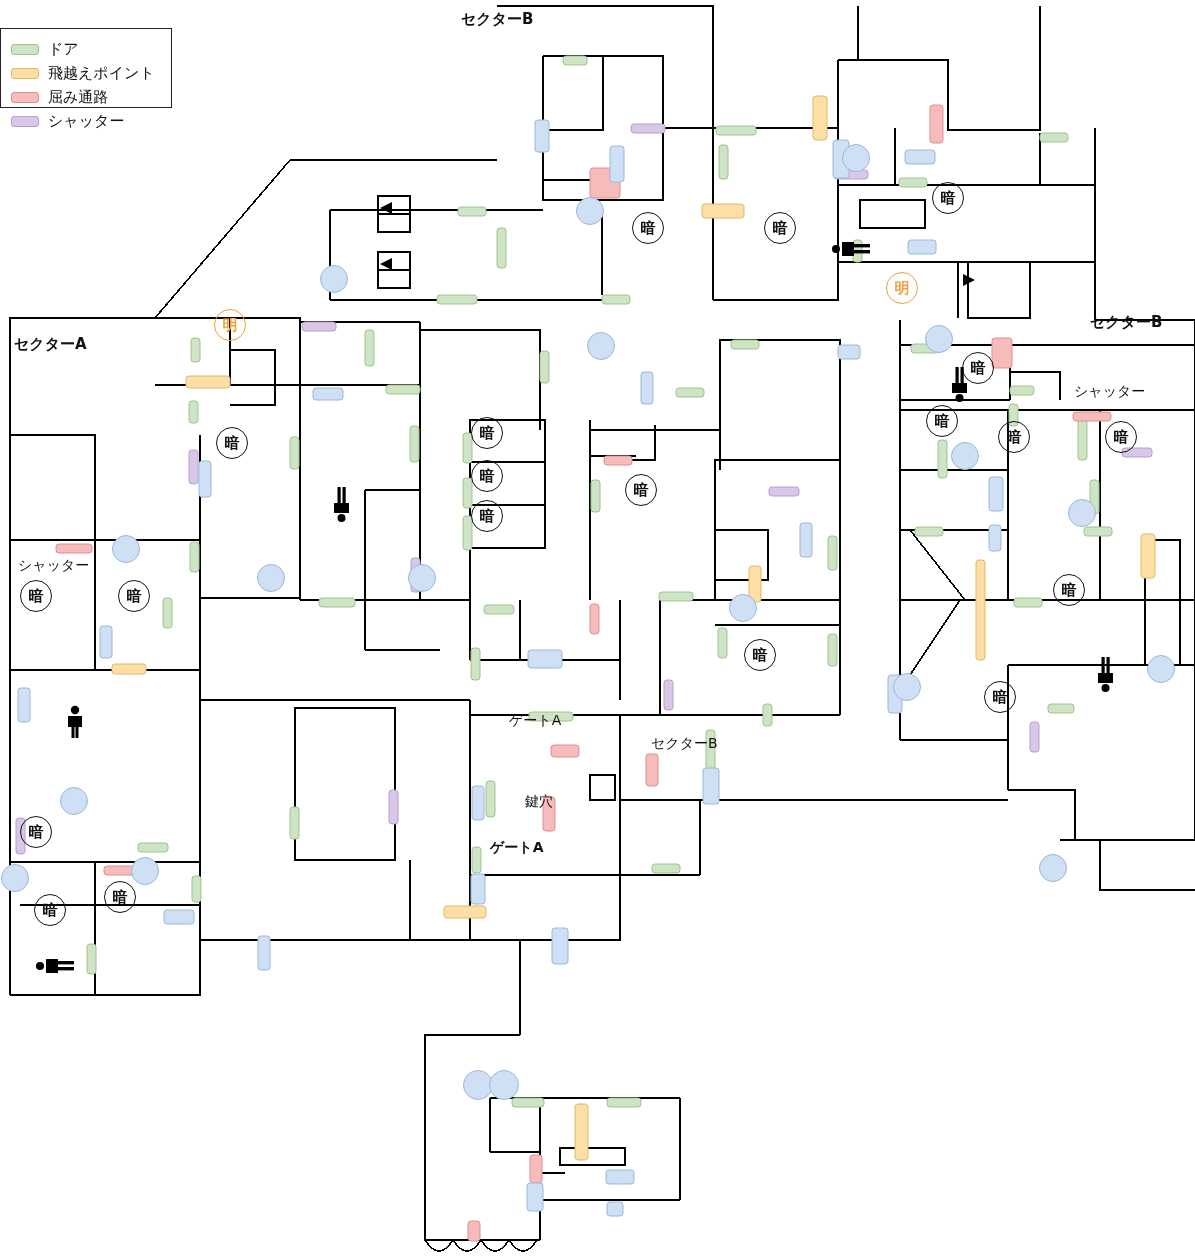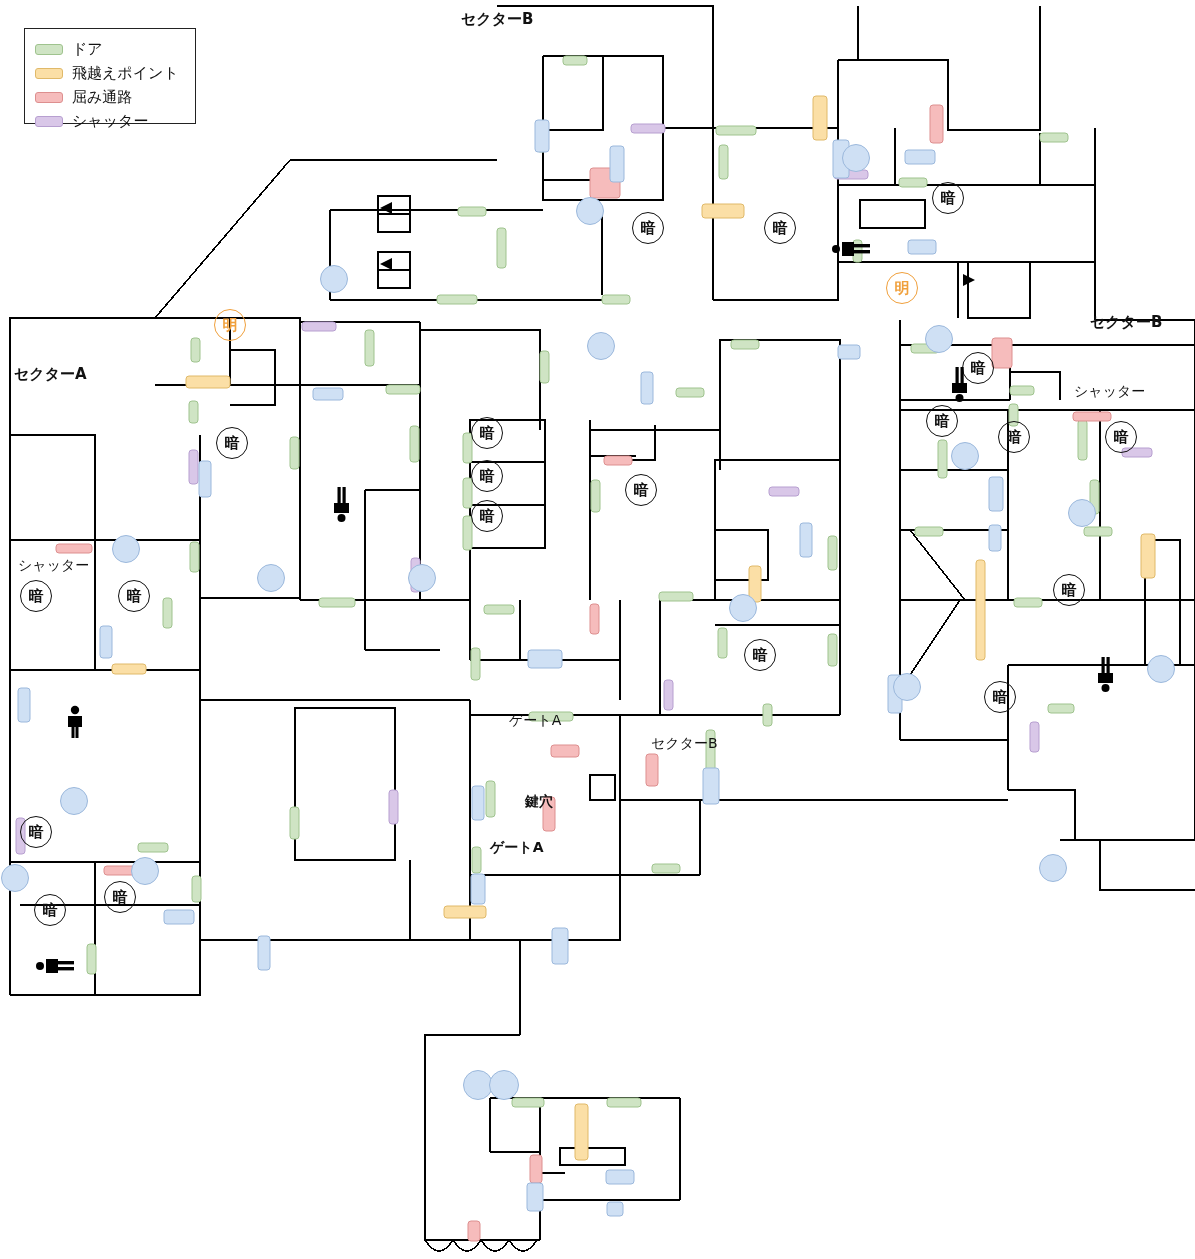--- a/index.html
+++ b/index.html
@@ -1,20 +1,20 @@
 <!DOCTYPE html>
 <html><head>
 <meta charset="utf-8">
 <style>
   html,body{margin:0;padding:0;background:#ffffff;}
   body{font-family:"Liberation Sans","DejaVu Sans",sans-serif;}
   #map-root{position:relative;width:1195px;height:1259px;background:#fff;overflow:hidden;}
   svg#floorplan{position:absolute;left:0;top:0;width:1195px;height:1259px;}
 
-  .legend-box{position:absolute;left:24px;top:28px;width:172px;height:96px;border:1px solid #222;background:#fff;box-sizing:border-box;padding:8px 10px;}
+  .legend-box{position:absolute;left:0;top:28px;width:172px;height:80px;border:1px solid #222;background:#fff;box-sizing:border-box;padding:8px 10px;}
   .legend-row{display:flex;align-items:center;height:24px;}
   .legend-swatch{width:26px;height:9px;border-radius:3px;border:1px solid #999;margin-right:9px;flex:none;}
   .legend-label{font-size:15px;color:#111;font-family:"DejaVu Sans",sans-serif;white-space:nowrap;}
 
   .txt{position:absolute;font-family:"DejaVu Sans",sans-serif;color:#111;white-space:nowrap;}
   .sector-label{font-size:15px;font-weight:bold;}
   .plain-label{font-size:14px;}
 
   .marker{position:absolute;display:flex;align-items:center;justify-content:center;border-radius:50%;box-sizing:border-box;font-family:"DejaVu Sans",sans-serif;}
   .m-dark{width:32px;height:32px;border:1.6px solid #111;color:#111;font-size:15px;font-weight:bold;background:transparent;}
@@ -273,27 +273,27 @@
       <span class="legend-label">屈み通路</span>
     </div>
     <div class="legend-row">
       <span class="legend-swatch" style="background: rgb(217, 199, 232); border-color: rgb(183, 159, 208);"></span>
       <span class="legend-label">シャッター</span>
     </div>
   </div>
 
   <div id="layer-labels">
       <div class="txt sector-label" style="left: 418px; top: 10px; margin-left: 43px;">セクターB</div>
-      <div class="txt sector-label" style="left: 14px; top: 365px;">セクターA</div>
+      <div class="txt sector-label" style="left: 14px; top: 335px;">セクターA</div>
       <div class="txt sector-label" style="left: 1090px; top: 313px;">セクターB</div>
       <div class="txt plain-label" style="left: 18px; top: 557px;">シャッター</div>
       <div class="txt plain-label" style="left: 1074px; top: 383px;">シャッター</div>
       <div class="txt plain-label" style="left: 509px; top: 712px;">ゲートA</div>
       <div class="txt plain-label" style="left: 651px; top: 735px;">セクターB</div>
-      <div class="txt plain-label" style="left: 525px; top: 793px; font-weight: bold;">鍵穴</div>
+      <div class="txt plain-label" style="left: 525px; top: 793px;">鍵穴</div>
       <div class="txt plain-label" style="left: 490px; top: 839px; font-weight: bold;">ゲートA</div>
     </div>
   <div id="layer-markers">
       <div class="marker m-dark" style="left: 632px; top: 212px;">暗</div>
       <div class="marker m-dark" style="left: 764px; top: 212px;">暗</div>
       <div class="marker m-dark" style="left: 932px; top: 182px;">暗</div>
       <div class="marker m-dark" style="left: 216px; top: 427px;">暗</div>
       <div class="marker m-dark" style="left: 471px; top: 417px;">暗</div>
       <div class="marker m-dark" style="left: 471px; top: 460px;">暗</div>
       <div class="marker m-dark" style="left: 471px; top: 500px;">暗</div>

